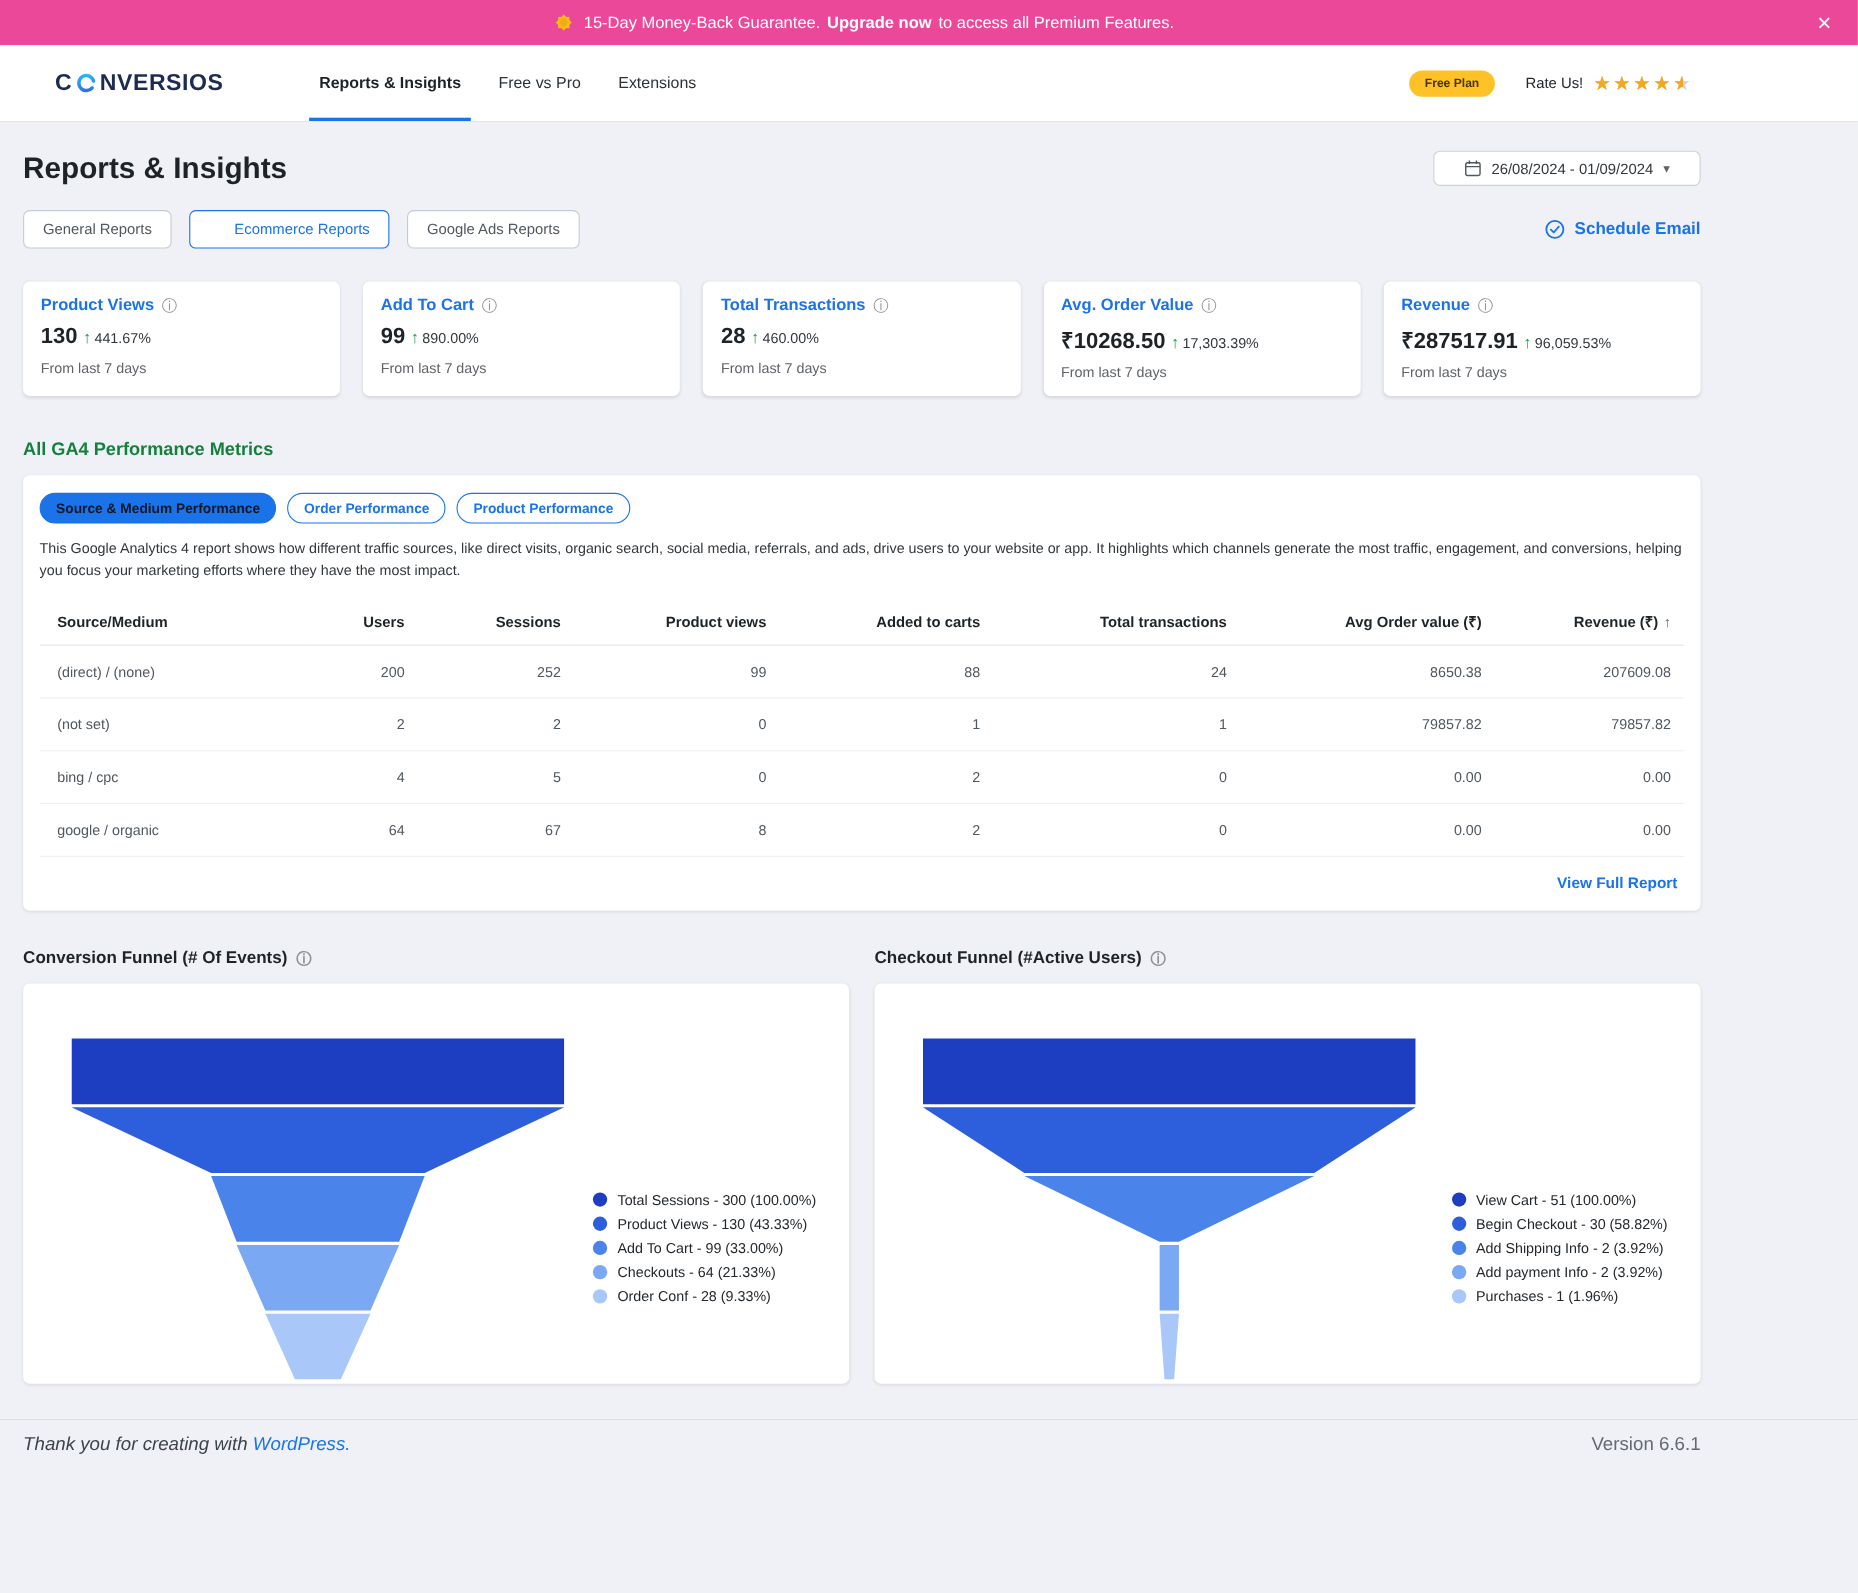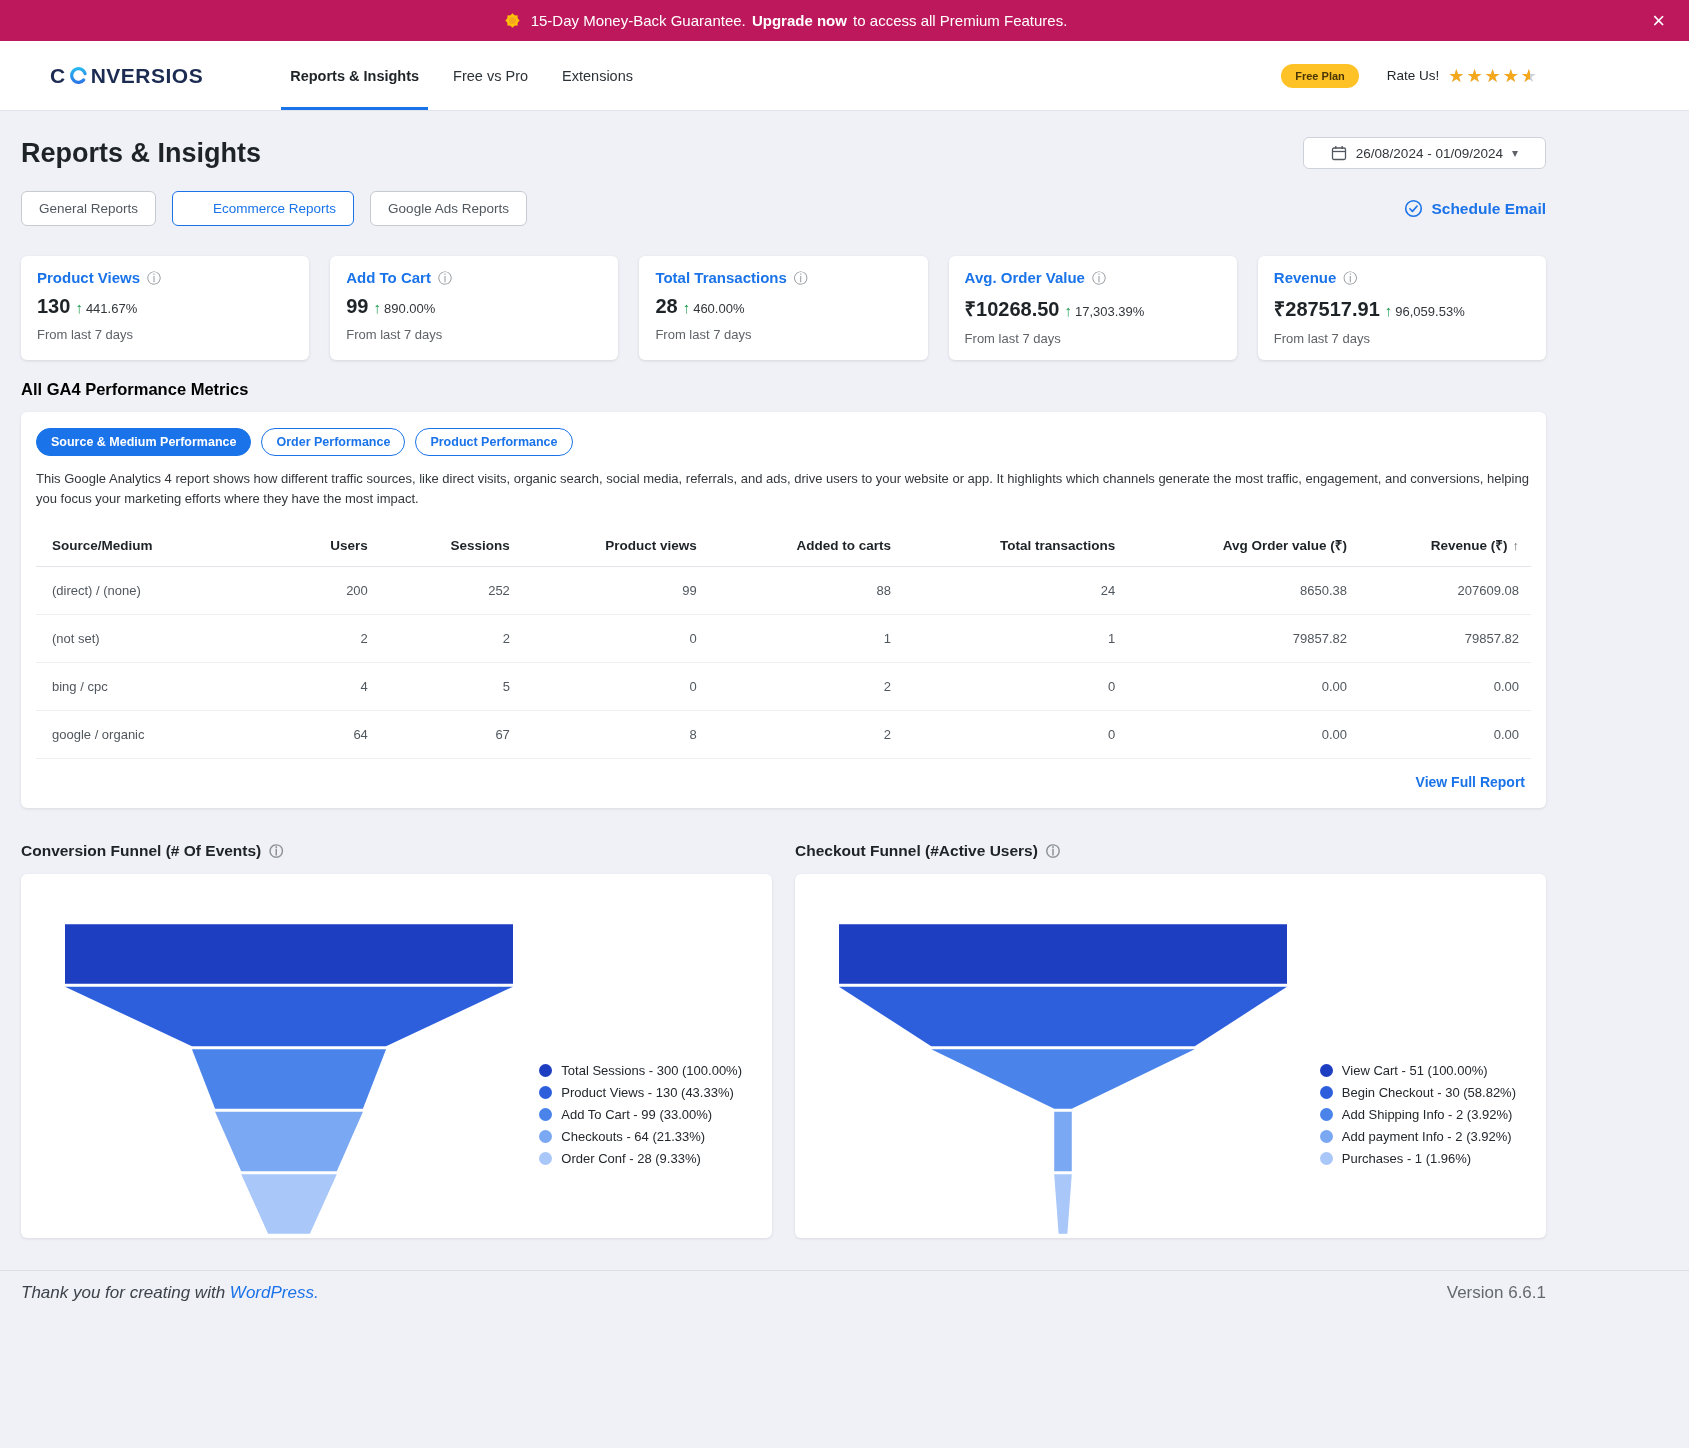--- a/index.html
+++ b/index.html
@@ -1,21 +1,21 @@
 <!DOCTYPE html>
 <html><head>
 <meta charset="utf-8">
 <style>
   * { margin:0; padding:0; box-sizing:border-box; }
   html,body { width:1689px; min-height:1448px; }
   body { font-family:"Liberation Sans", sans-serif; background:#f0f1f6; color:#1d2327; }
   a { text-decoration:none; cursor:pointer; }
 
   
-  .banner { height:41px; background:#be185d; color:#fff; display:flex; align-items:center; position:relative; }
+  .banner { height:41px; background:#ec4899; color:#fff; display:flex; align-items:center; position:relative; }
   .banner-center { flex:1; display:flex; justify-content:center; align-items:center; gap:10px; padding-right:118px; font-size:15px; }
   .banner-center b { font-weight:700; margin:0 2px; }
   .banner-close { position:absolute; right:24px; top:50%; transform:translateY(-50%); font-size:22px; line-height:1; cursor:pointer; color:#fff; }
 
   
   .navbar { background:#fff; height:70px; display:flex; align-items:stretch; border-bottom:1px solid #e3e5ea; padding-left:50px; }
   .logo { display:flex; align-items:center; gap:2px; font-size:21px; font-weight:700; color:#1c2b52; letter-spacing:.5px; }
   .logo-ring { width:19px; height:19px; margin:0 1px; }
   .nav-items { display:flex; margin-left:70px; }
   .nav-item { display:flex; align-items:center; padding:0 17px; font-size:14.5px; color:#2c3338; position:relative; cursor:pointer; }
@@ -43,25 +43,25 @@
   .kpi-card { flex:1; background:#fff; border-radius:6px; padding:13px 16px 14px; box-shadow:0 1px 3px rgba(16,24,40,.12); }
   .kpi-title-row { display:flex; align-items:center; gap:7px; }
   .kpi-title { color:#1a73e8; font-size:15px; font-weight:700; }
   .info { color:#8c9196; font-size:14px; line-height:1; cursor:pointer; }
   .kpi-value-row { margin-top:9px; display:flex; align-items:baseline; gap:3px; }
   .kpi-value { font-size:20px; font-weight:700; color:#1d2327; margin-right:2px; }
   .kpi-arrow { color:#1e9e50; font-weight:700; font-size:15px; }
   .kpi-change { font-size:13px; color:#32373c; }
   .kpi-period { margin-top:9px; font-size:13px; color:#5f6368; }
 
-  .section-heading { margin-top:20px; font-size:16.5px; font-weight:700; color:#000000; }
+  .section-heading { margin-top:40px; font-size:16.5px; font-weight:700; color:#15803d; }
   .ga4-card { background:#fff; border-radius:6px; margin-top:13px; padding:16px 15px 10px; box-shadow:0 1px 3px rgba(16,24,40,.10); }
   .pills { display:flex; gap:10px; }
   .pill { border:1px solid #1a73e8; color:#1a73e8; background:#fff; border-radius:16px; padding:6px 14px; font-size:12.5px; font-weight:700; cursor:pointer; font-family:inherit; }
-  .pill.active { background:#1a73e8; color:#ffffff; }
+  .pill.active { background:#1a73e8; color:#0f172a; }
   .ga4-desc { margin-top:13px; font-size:13px; color:#32373c; line-height:1.55; }
 
   .ga4-table { width:100%; border-collapse:collapse; margin-top:15px; font-size:13px; }
   .ga4-table th { text-align:right; font-size:13.5px; font-weight:700; color:#1d2327; padding:12px 12px; border-bottom:1px solid #e2e5ea; cursor:pointer; }
   .ga4-table th:first-child { text-align:left; padding-left:16px; }
   .ga4-table td { text-align:right; color:#50575e; padding:16px 12px; border-bottom:1px solid #edeff3; }
   .ga4-table td:first-child { text-align:left; padding-left:16px; }
   .sort-arrow { color:#5f6368; margin-left:5px; font-size:13px; }
   .view-report { text-align:right; padding:15px 6px 8px; color:#1a73e8; font-weight:700; font-size:14px; cursor:pointer; }
 

